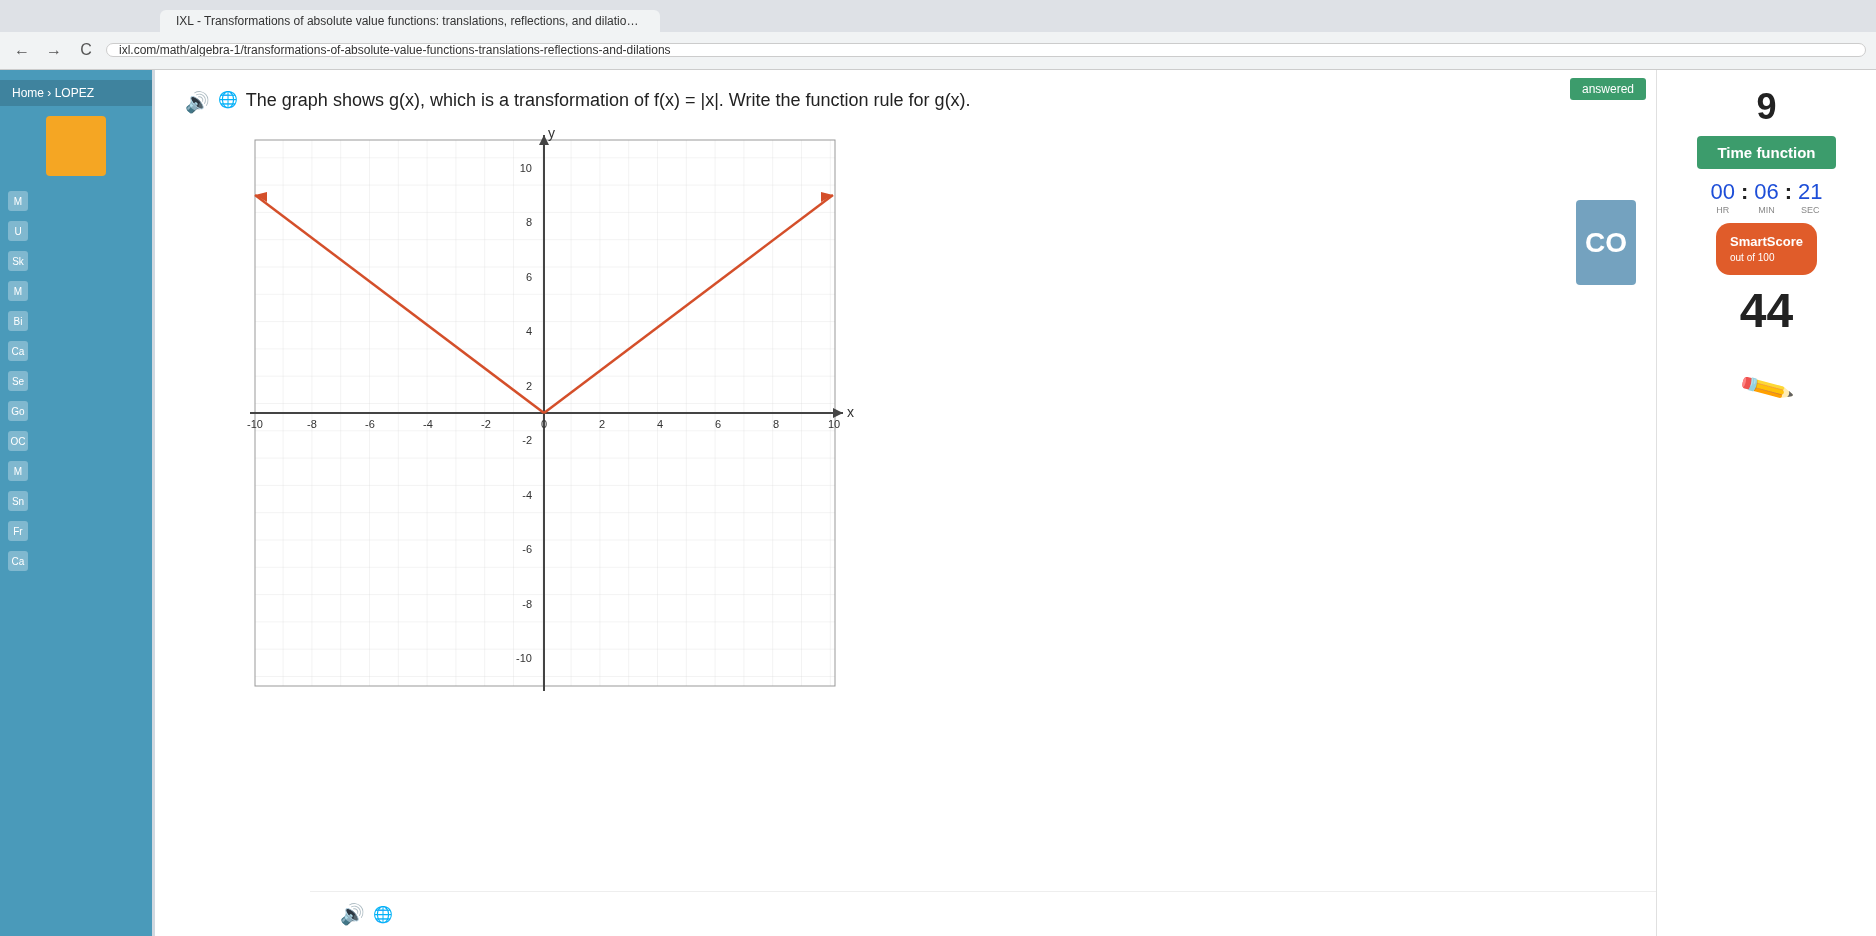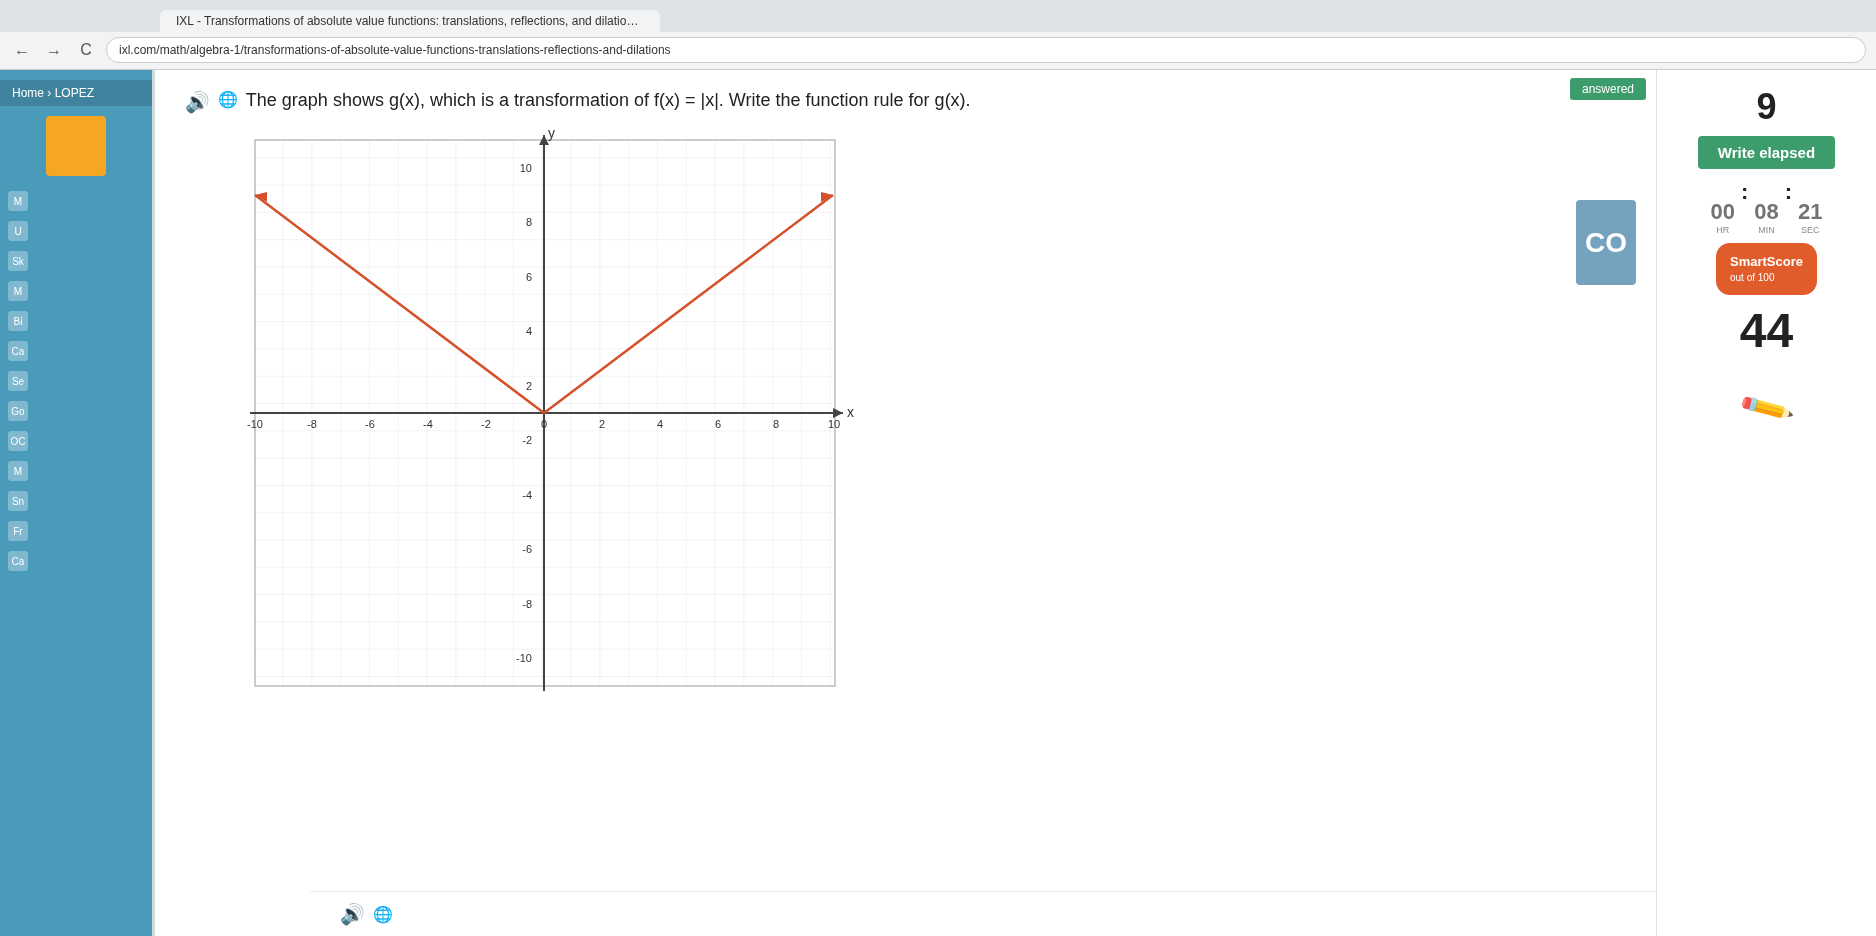--- a/index.html
+++ b/index.html
@@ -49,21 +49,21 @@
     }
     .nav-btn {
       width: 24px; height: 24px;
       border: none; background: transparent;
       font-size: 16px;
       color: #555;
       cursor: pointer;
     }
     .url-bar {
       flex: 1;
-      height: 26px;
+      height: 14px;
       border: 1px solid #ccc;
       border-radius: 13px;
       padding: 0 12px;
       font-size: 12px;
       background: white;
       color: #333;
     }
 
     
     .left-sidebar {
@@ -197,23 +197,22 @@
     .timer-display {
       display: flex;
       gap: 6px;
       margin-bottom: 8px;
     }
     .timer-block {
       text-align: center;
     }
     .timer-num {
       font-size: 22px;
-      font-weight: bold;
-      color: #737373;
-      margin-top: 20px;
+      font-weight: normal;
+      color: #1d4ed8;
     }
     .timer-label {
       font-size: 9px;
       color: #888;
       text-transform: uppercase;
     }
     .timer-sep {
       font-size: 22px;
       font-weight: bold;
       color: #222;
@@ -418,29 +417,29 @@
   </div>
 
   <div class="answer-hint">
     <button class="audio-btn">🔊</button>
     <button class="translate-btn">🌐</button>
   </div>
 </div>
 
 <div class="right-panel">
   <div class="question-num">9</div>
-  <button class="time-elapsed-btn">Write elapsed</button>
+  <button class="time-elapsed-btn">Time function</button>
   <div class="timer-display">
     <div class="timer-block">
       <div class="timer-num">00</div>
       <div class="timer-label">HR</div>
     </div>
     <div class="timer-sep">:</div>
     <div class="timer-block">
-      <div class="timer-num">08</div>
+      <div class="timer-num">06</div>
       <div class="timer-label">MIN</div>
     </div>
     <div class="timer-sep">:</div>
     <div class="timer-block">
       <div class="timer-num">21</div>
       <div class="timer-label">SEC</div>
     </div>
   </div>
   <div class="smart-score-box">
     <span>SmartScore</span><br>

